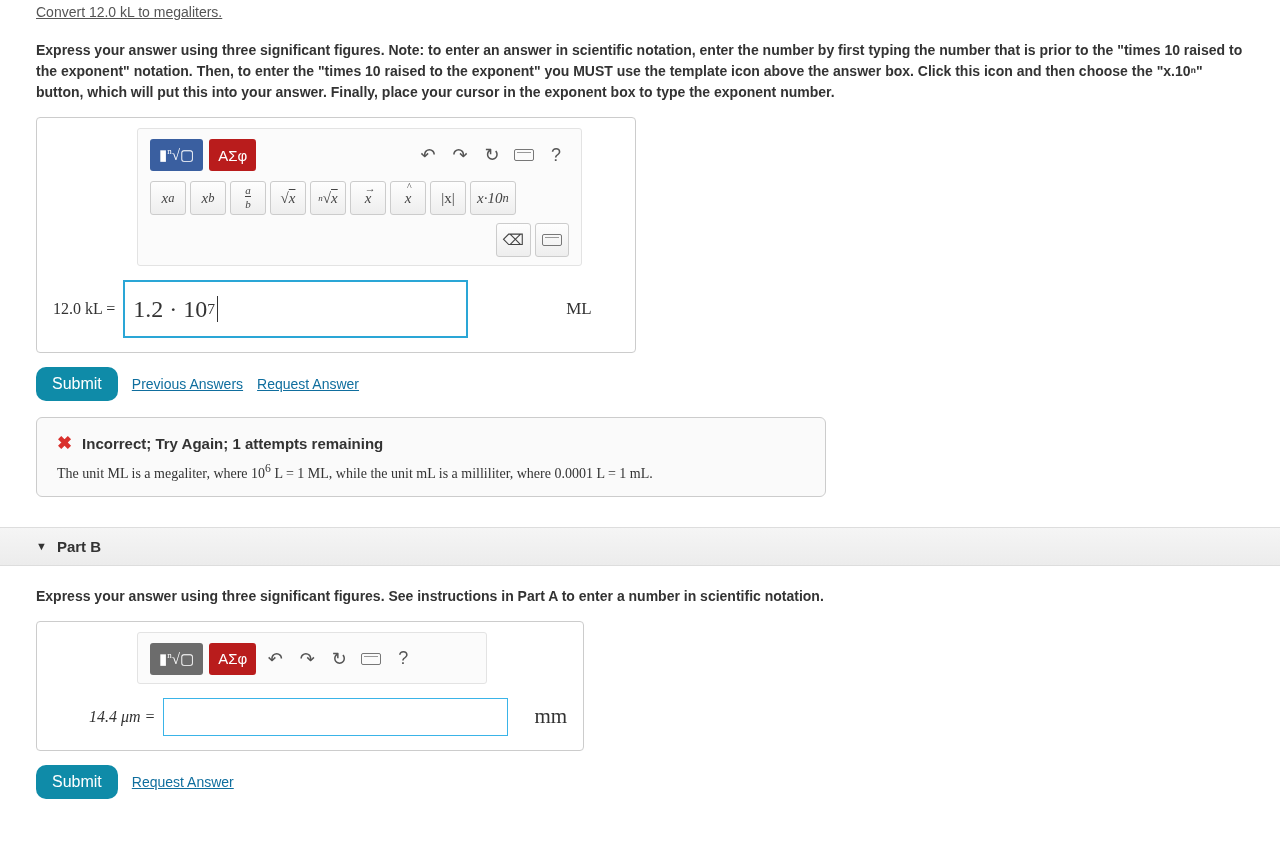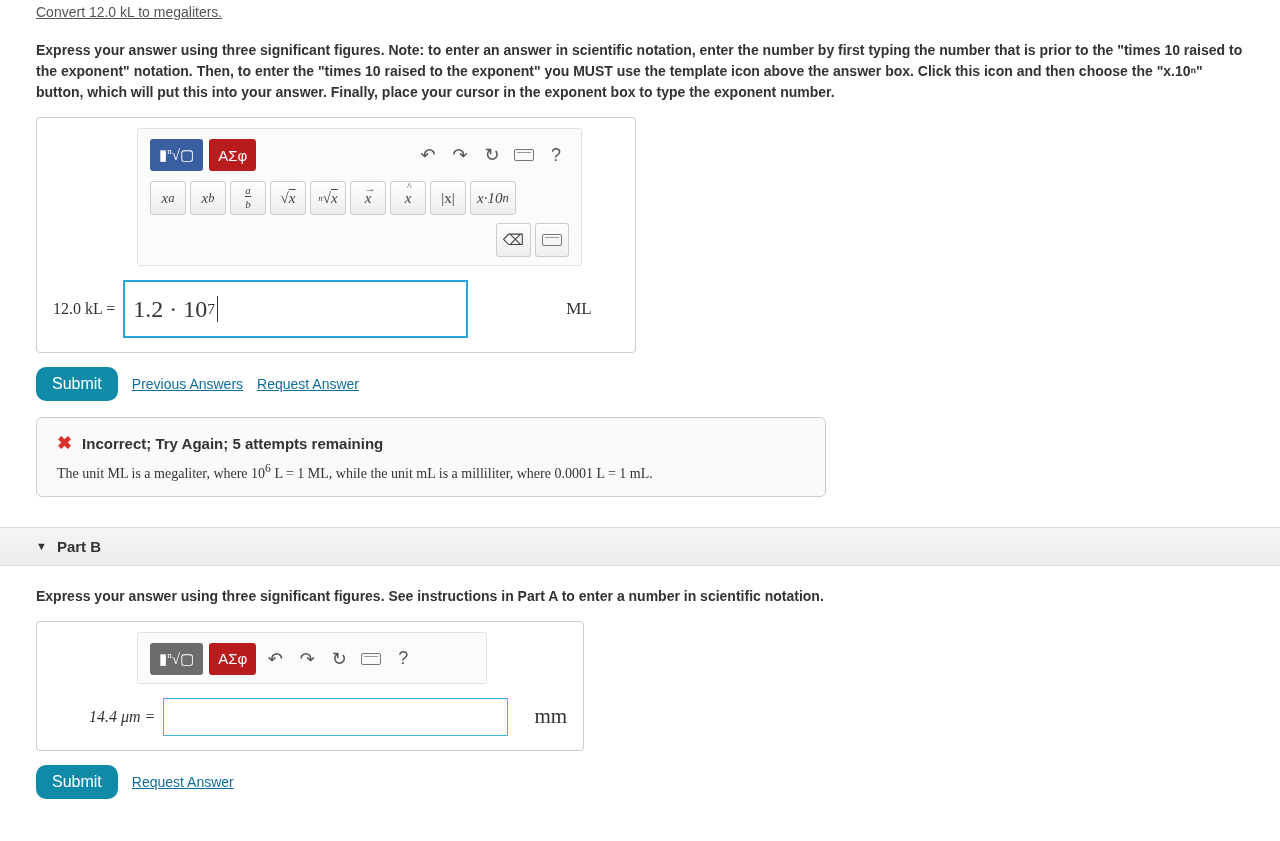--- a/index.html
+++ b/index.html
@@ -212,21 +212,21 @@
 
   <div class="btn-row">
     <button class="submit-btn"><span>Submit</span></button>
     <span class="link">Previous Answers</span>
     <span class="link">Request Answer</span>
   </div>
 
   <div class="feedback">
     <div class="fb-head">
       <span class="fb-x">✖</span>
-      <span>Incorrect; Try Again; 5 attempts remaining</span>
+      <span>Incorrect; Try Again; 1 attempts remaining</span>
     </div>
     <div class="fb-body">
       <span>The unit ML is a megaliter, where 10</span><sup>6</sup><span> L = 1 ML, while the unit mL is a milliliter, where 0.0001 L = 1 mL.</span>
     </div>
   </div>
 
   
   <div class="part-header">
     <span class="caret">▼</span>
     <span>Part B</span>

